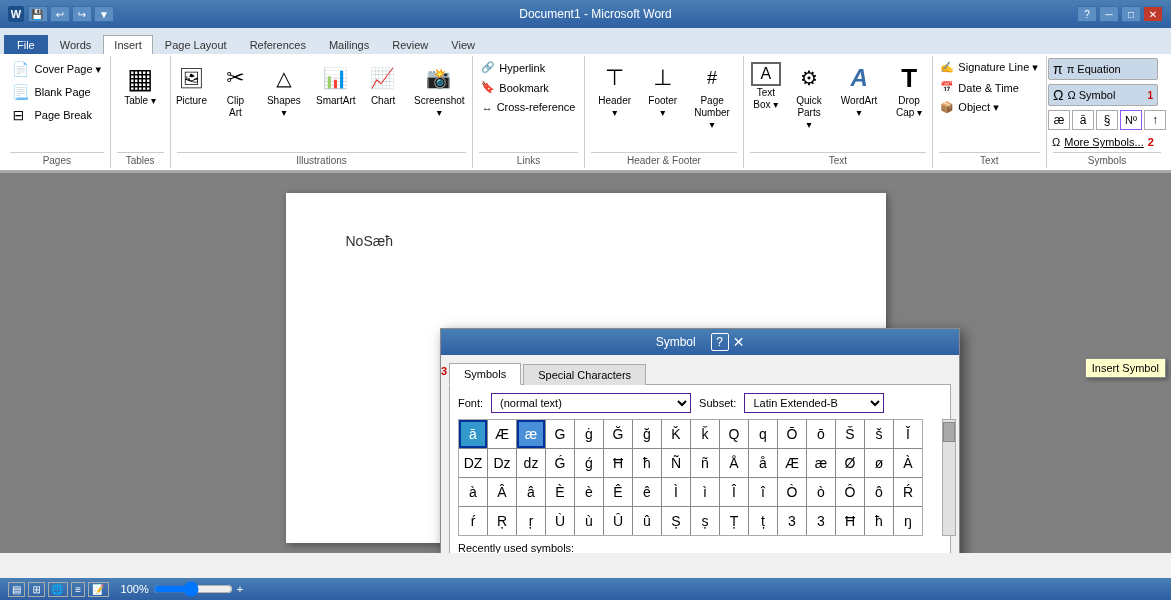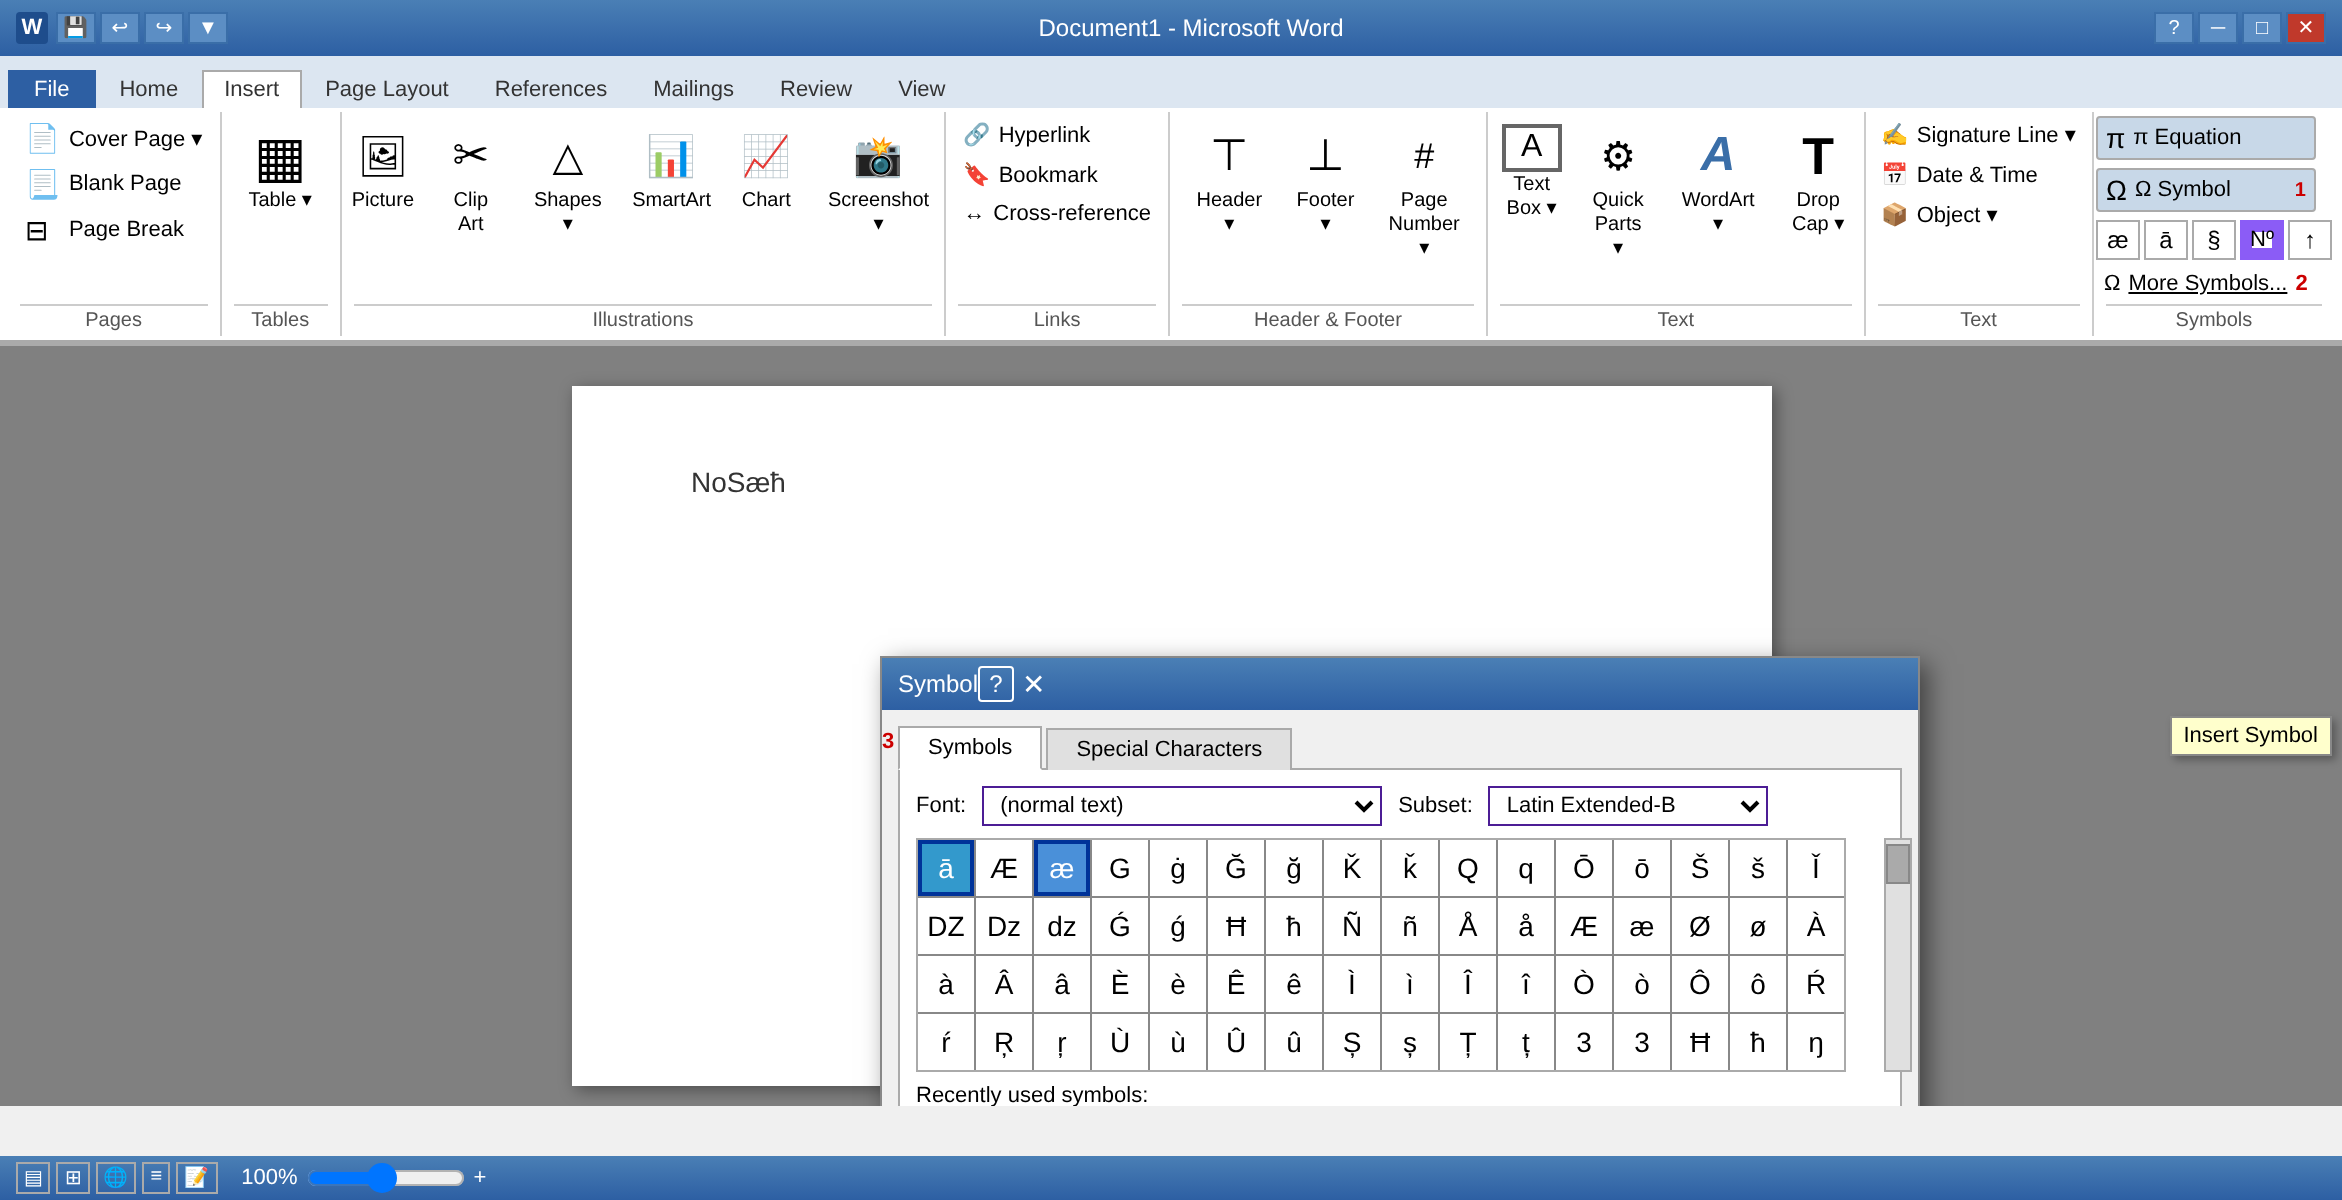--- a/index.html
+++ b/index.html
@@ -37,21 +37,21 @@
     .doc-cursor { font-size: 14px; color: #333; }
 
     
     .status-bar { background: linear-gradient(to bottom, #4a7fb5, #2d5fa3); height: 22px; display: flex; align-items: center; padding: 0 8px; color: white; font-size: 11px; justify-content: space-between; position: absolute; bottom: 0; left: 0; right: 0; }
     .status-left { display: flex; gap: 16px; align-items: center; }
     .status-right { display: flex; align-items: center; gap: 4px; }
 
     
     .modal-overlay { position: absolute; top: 0; left: 0; right: 0; bottom: 0; z-index: 100; }
     .modal { position: absolute; top: 155px; left: 440px; width: 520px; background: #f0f0f0; border: 1px solid #888; box-shadow: 4px 4px 12px rgba(0,0,0,0.5); font-size: 11px; }
-    .modal-title-bar { background: linear-gradient(to bottom, #4a7fb5, #2d5fa3); color: white; padding: 4px 8px; display: flex; justify-content: flex-start; align-items: center; font-size: 12px; }
+    .modal-title-bar { background: linear-gradient(to bottom, #4a7fb5, #2d5fa3); color: white; padding: 4px 8px; display: flex; justify-content: center; align-items: center; font-size: 12px; gap: 15px; }
     .modal-close-btn { color: white; cursor: pointer; font-size: 14px; background: none; border: none; }
     .modal-help-btn { color: white; cursor: pointer; font-size: 12px; background: none; border: none; width: 18px; height: 18px; border: 1px solid white; border-radius: 2px; display: flex; align-items: center; justify-content: center; }
     .modal-body { padding: 8px; }
     .modal-tab { padding: 4px 14px; border: 1px solid #aaa; border-bottom: none; cursor: pointer; font-size: 11px; background: #e0e0e0; margin-right: 2px; }
     .modal-tab.active { background: white; border-bottom: 1px solid white; z-index: 1; }
     .modal-tab-content { border: 1px solid #aaa; background: white; padding: 8px; }
 
     
     .form-row { display: flex; align-items: center; gap: 8px; margin-bottom: 6px; }
     .form-label { font-size: 11px; white-space: nowrap; }
@@ -83,21 +83,21 @@
     <div class="tb-btn">?</div>
     <div class="tb-btn">─</div>
     <div class="tb-btn">□</div>
     <div class="tb-btn tb-close">✕</div>
   </div>
 </div>
 
 <div class="ribbon-container">
   <div class="tab-bar">
     <div class="tab-item" style="background:#2d5fa3;color:white;padding:3px 12px;border-radius:0;">File</div>
-    <div class="tab-item">Home</div>
+    <div class="tab-item">Words</div>
     <div class="tab-item active">Insert</div>
     <div class="tab-item">Page Layout</div>
     <div class="tab-item">References</div>
     <div class="tab-item">Mailings</div>
     <div class="tab-item">Review</div>
     <div class="tab-item">View</div>
   </div>
 
   <div class="ribbon" style="position:relative;">
 
@@ -244,21 +244,21 @@
         </div>
         <div style="display:flex; align-items:center; gap:4px; padding:2px 4px; background:#c8d8e8; border:1px solid #aaa; cursor:pointer; border-radius:2px; width:110px; position:relative;">
           <span style="font-size:14px;">Ω</span>
           <span style="font-size:11px;">Ω Symbol</span>
           <span style="font-size:10px; color:#cc0000; font-weight:bold; margin-left:auto;">1</span>
         </div>
         <div style="display:flex; gap:2px;">
           <div style="width:22px; height:20px; border:1px solid #aaa; background:white; display:flex; align-items:center; justify-content:center; cursor:pointer; font-size:12px;">æ</div>
           <div style="width:22px; height:20px; border:1px solid #aaa; background:white; display:flex; align-items:center; justify-content:center; cursor:pointer; font-size:12px;">ā</div>
           <div style="width:22px; height:20px; border:1px solid #aaa; background:white; display:flex; align-items:center; justify-content:center; cursor:pointer; font-size:12px;">§</div>
-          <div style="width:22px; height:20px; border:6px solid #8b5cf6; background:white; display:flex; align-items:center; justify-content:center; cursor:pointer; font-size:11px;">Nº</div>
+          <div style="width:22px; height:20px; border:1px solid #8b5cf6; background:white; display:flex; align-items:center; justify-content:center; cursor:pointer; font-size:11px;">Nº</div>
           <div style="width:22px; height:20px; border:1px solid #aaa; background:white; display:flex; align-items:center; justify-content:center; cursor:pointer; font-size:12px;">↑</div>
         </div>
         <div style="display:flex; align-items:center; gap:4px; padding:2px 4px; cursor:pointer;">
           <span>Ω</span>
           <span style="font-size:11px; text-decoration:underline;">More Symbols...</span>
           <span style="color:#cc0000; font-weight:bold; font-size:11px;">2</span>
         </div>
       </div>
       <div class="ribbon-group-label">Symbols</div>
     </div>

